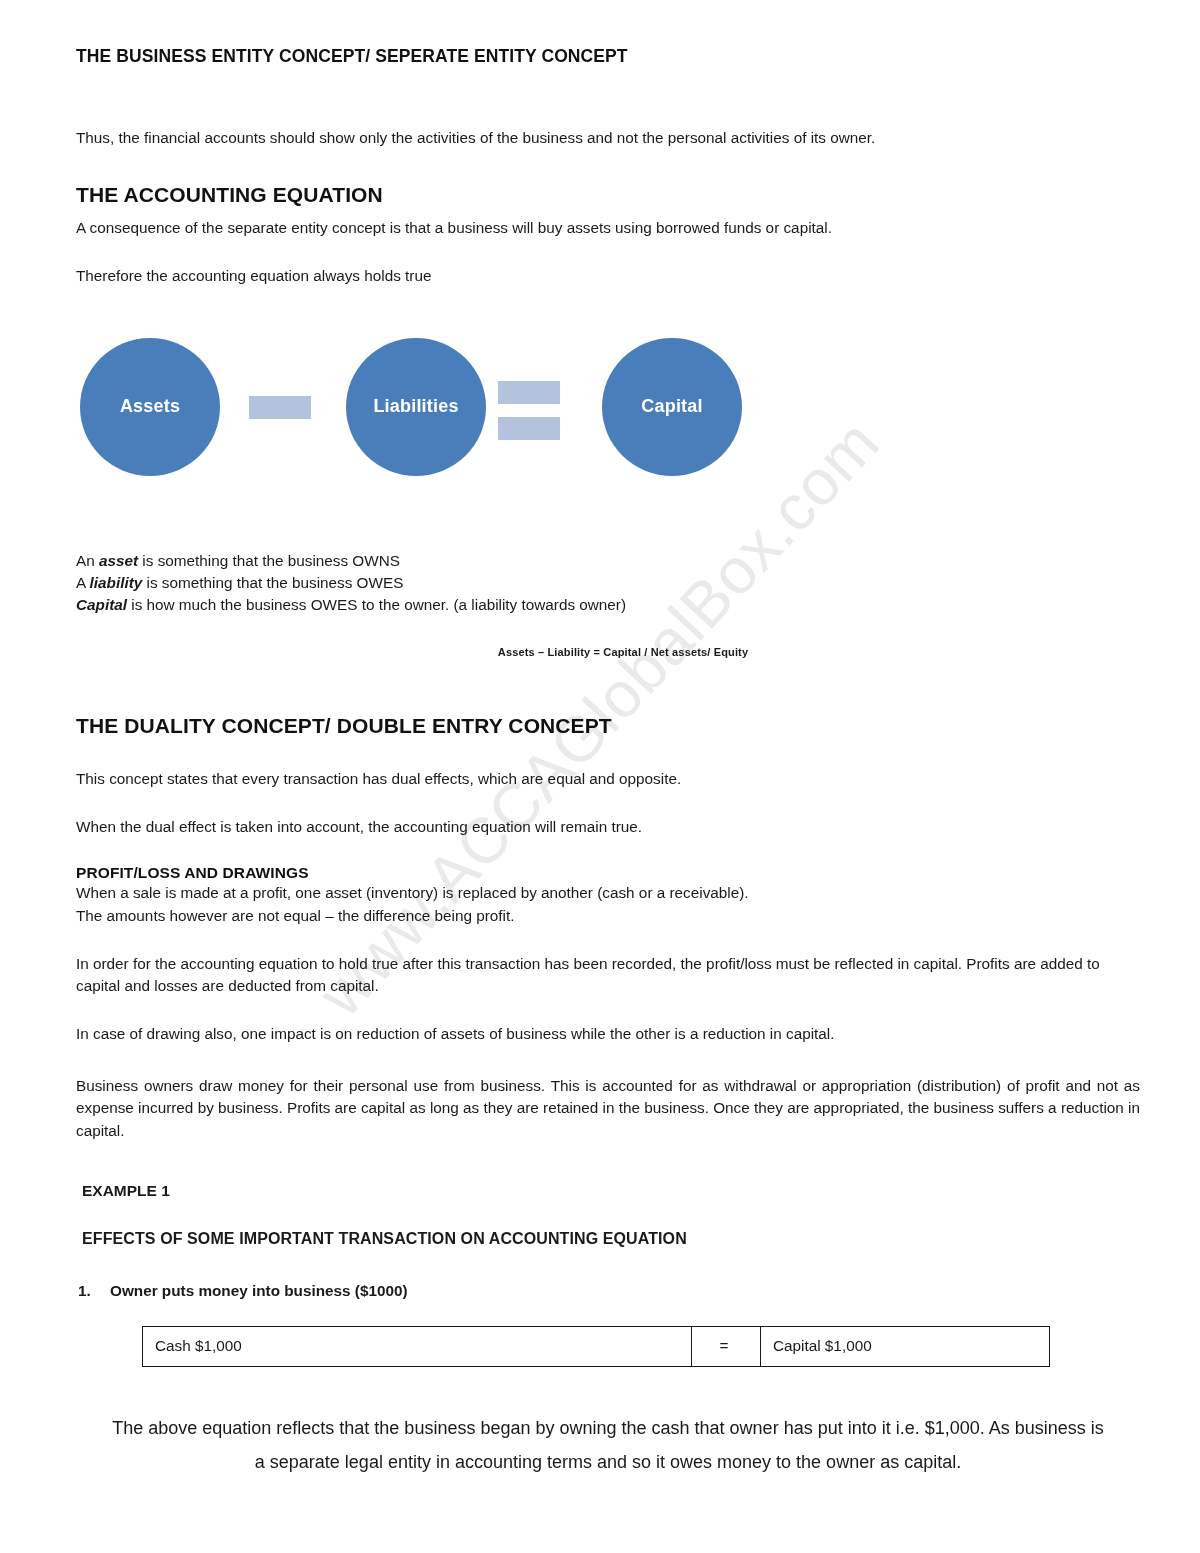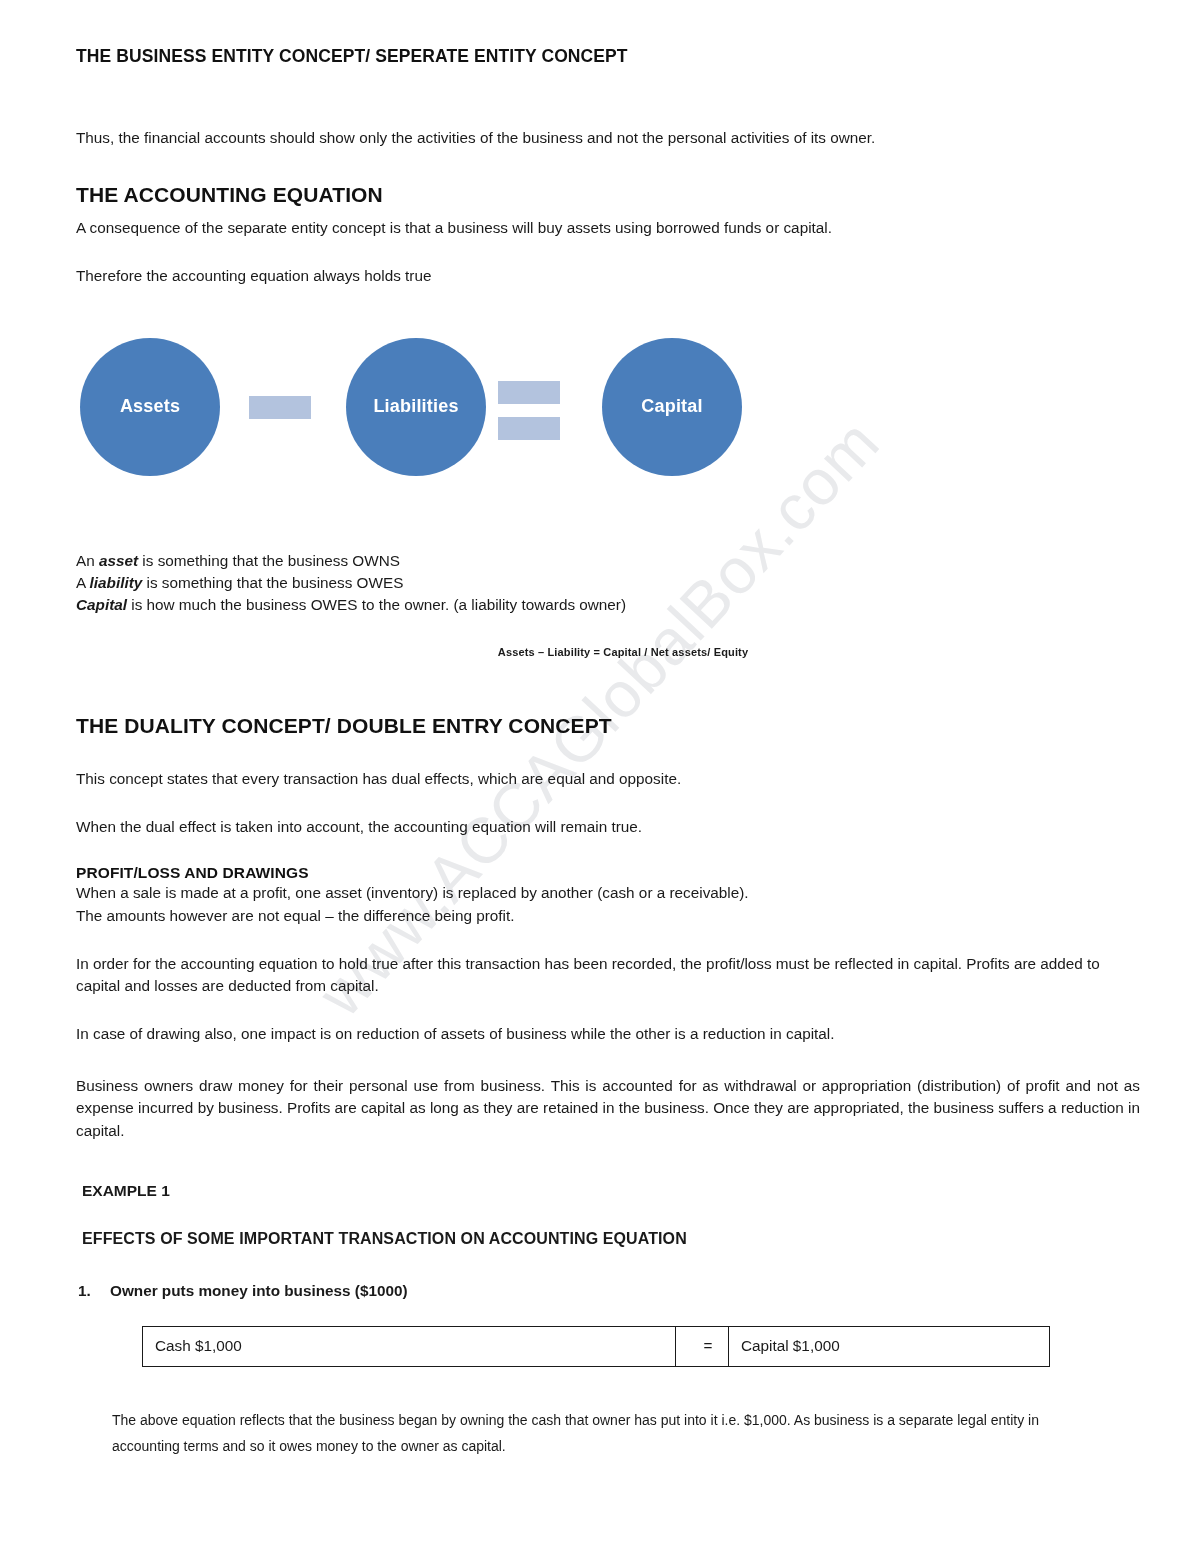--- a/index.html
+++ b/index.html
@@ -146,33 +146,34 @@
 
   table.eq-table {
     border-collapse: collapse;
     margin-left: 66px;
     width: 908px;
     table-layout: fixed;
   }
   table.eq-table td {
     border: 1.4px solid #1a1a1a;
     font-size: 15.3px;
-    padding: 7px 0 8px 12px;
+    padding: 7px 16px 8px 12px;
     height: 24px;
     vertical-align: middle;
   }
   td.col-left  { width: 520px; }
   td.col-eq    { width: 40px; text-align: center; padding-left: 0; border-right: none; }
   td.col-right { border-left: none; padding-left: 14px; }
 
   .closing {
     padding-left: 36px;
     padding-right: 36px;
-    font-size: 14px;
+    font-size: 18px;
     line-height: 1.9;
+    text-align: center;
   }
 </style>
 </head>
 <body>
 
 <div class="page">
 
   <div class="watermark">www.ACCAGlobalBox.com</div>
 
   <div class="content">

